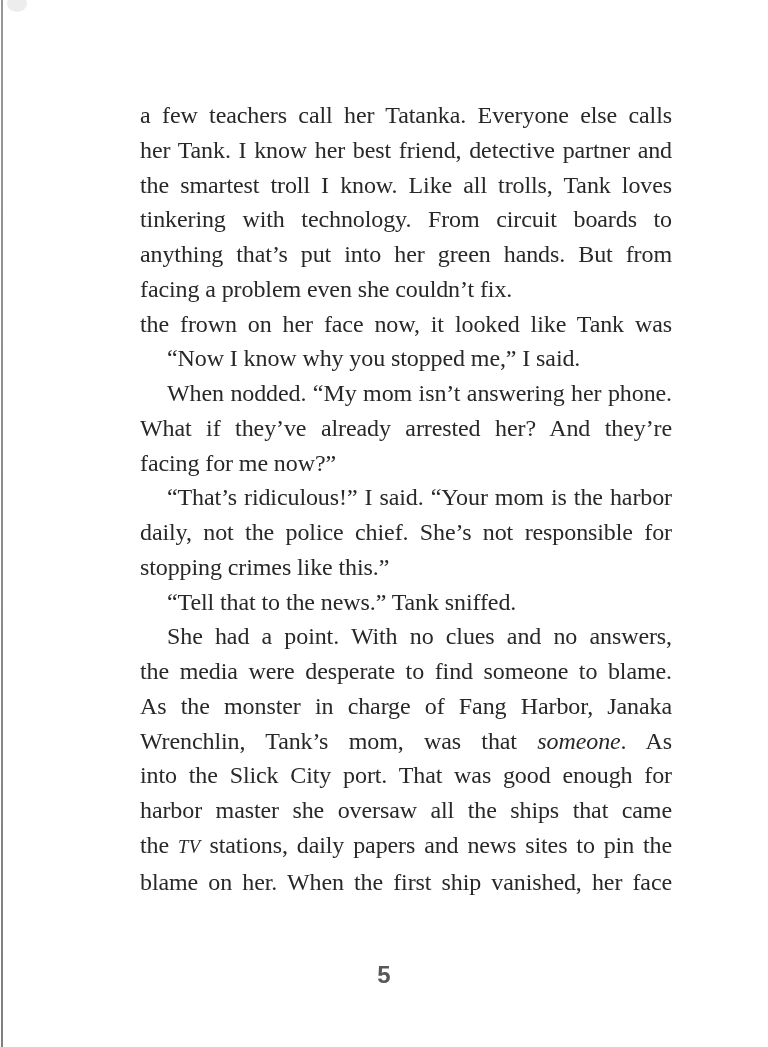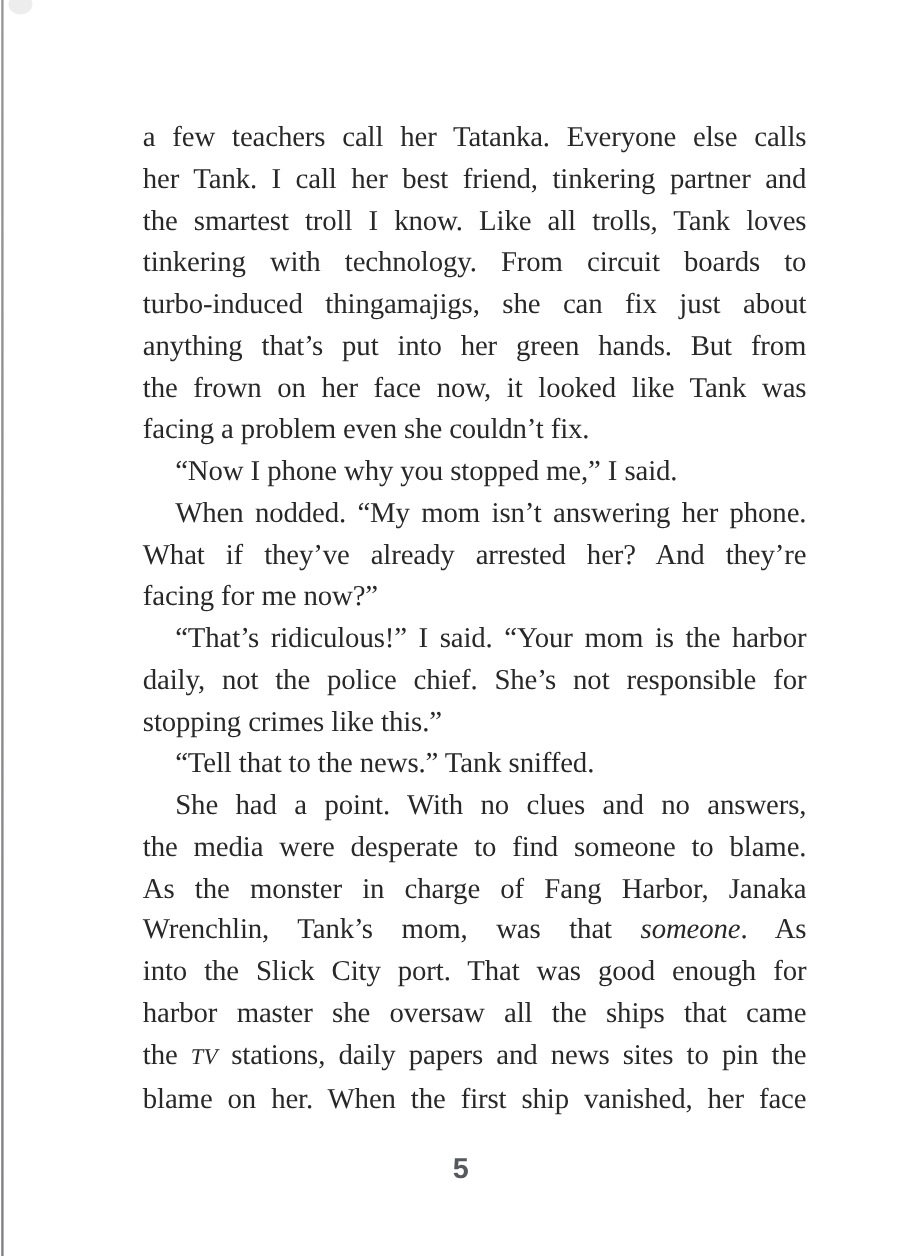--- a/index.html
+++ b/index.html
@@ -38,20 +38,21 @@
     top: 98px;
     width: 553px;
     color: #282828;
     font-size: 24px;
     line-height: 34.75px;
     letter-spacing: -0.1px;
   }
   .line {
     text-align: justify;
     text-align-last: left;
+    margin-left: 21px;
   }
   .line.just {
     text-align-last: justify;
   }
   .line.ind {
     text-indent: 27px;
   }
   .seg-italic { font-style: italic; }
   .seg-smallcaps { font-size: 0.78em; letter-spacing: 0.02em; font-style: italic; }
   .page-number {
@@ -67,28 +68,27 @@
   }
 </style>
 </head>
 <body>
 
 <div class="page">
   <div class="edge-shadow"></div>
   <div class="scan-artifact"></div>
   <div class="text-block" id="text-block">
       <div class="line just"><span class="seg-normal">a few teachers call her Tatanka. Everyone else calls</span></div>
-      <div class="line just"><span class="seg-normal">her Tank. I call her best friend, tinkering partner and</span></div>
+      <div class="line just"><span class="seg-normal">her Tank. I know her best friend, detective partner and</span></div>
       <div class="line just"><span class="seg-normal">the smartest troll I know. Like all trolls, Tank loves</span></div>
       <div class="line just"><span class="seg-normal">tinkering with technology. From circuit boards to</span></div>
-      <div class="line just"><span class="seg-normal">turbo-induced thingamajigs, she can fix just about</span></div>
       <div class="line just"><span class="seg-normal">anything that’s put into her green hands. But from</span></div>
+      <div class="line"><span class="seg-normal">facing a problem even she couldn’t fix.</span></div>
       <div class="line just"><span class="seg-normal">the frown on her face now, it looked like Tank was</span></div>
-      <div class="line"><span class="seg-normal">facing a problem even she couldn’t fix.</span></div>
-      <div class="line ind"><span class="seg-normal">“Now I phone why you stopped me,” I said.</span></div>
+      <div class="line ind"><span class="seg-normal">“Now I know why you stopped me,” I said.</span></div>
       <div class="line just ind"><span class="seg-normal">When nodded. “My mom isn’t answering her phone.</span></div>
       <div class="line just"><span class="seg-normal">What if they’ve already arrested her? And they’re</span></div>
       <div class="line"><span class="seg-normal">facing for me now?”</span></div>
       <div class="line just ind"><span class="seg-normal">“That’s ridiculous!” I said. “Your mom is the harbor</span></div>
       <div class="line just"><span class="seg-normal">daily, not the police chief. She’s not responsible for</span></div>
       <div class="line"><span class="seg-normal">stopping crimes like this.”</span></div>
       <div class="line ind"><span class="seg-normal">“Tell that to the news.” Tank sniffed.</span></div>
       <div class="line just ind"><span class="seg-normal">She had a point. With no clues and no answers,</span></div>
       <div class="line just"><span class="seg-normal">the media were desperate to find someone to blame.</span></div>
       <div class="line just"><span class="seg-normal">As the monster in charge of Fang Harbor, Janaka</span></div>

